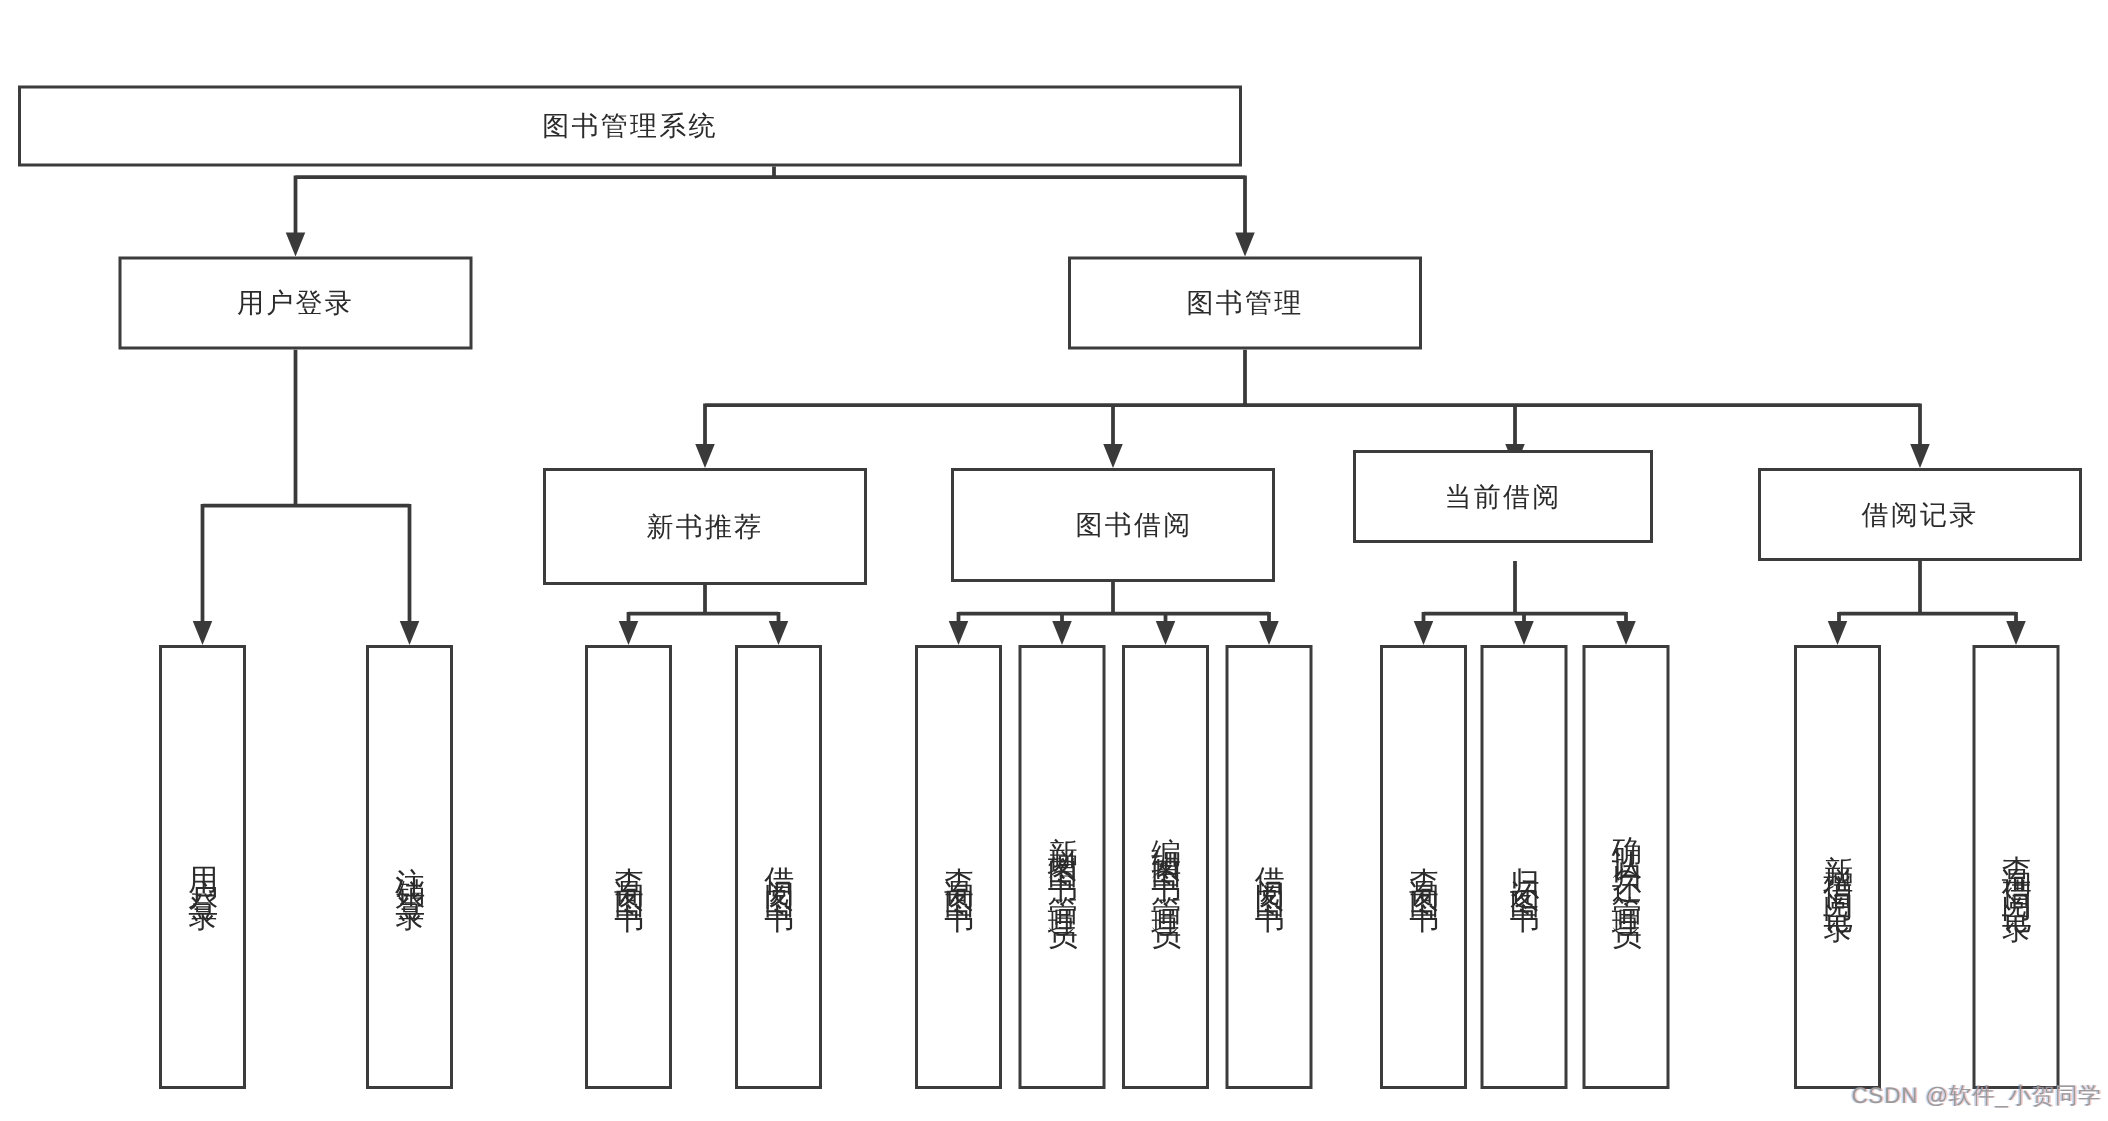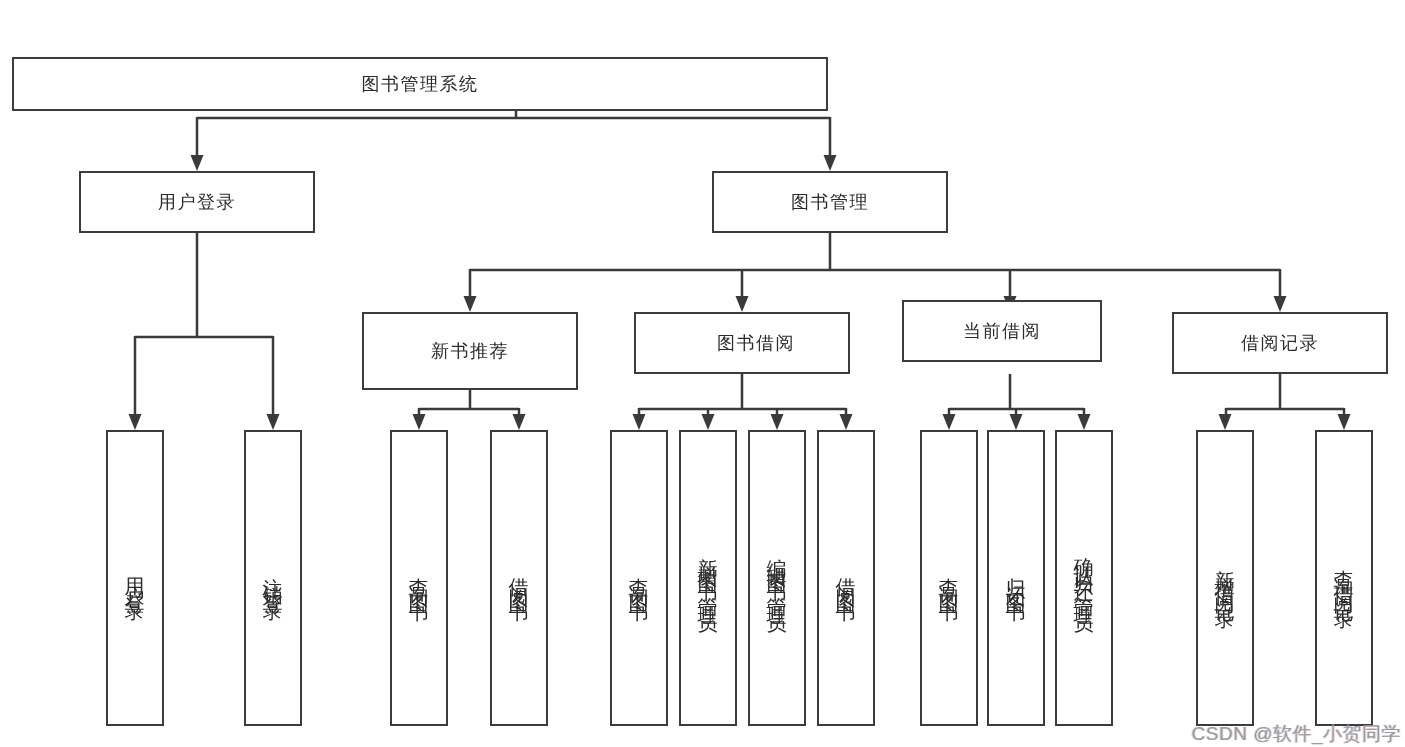--- a/index.html
+++ b/index.html
@@ -60,21 +60,21 @@
     text-orientation: mixed;
     font-size: 20px;
     letter-spacing: 8px;
     line-height: 1;
     text-align: center;
   }
   .watermark {
     position: absolute;
     right: 4px;
     top: 721px;
-    font-size: 19px;
+    font-size: 15px;
     letter-spacing: 0.5px;
     color: var(--watermark);
     white-space: nowrap;
     z-index: 5;
     text-shadow: 1px 0 0 rgba(222, 90, 90, 0.30), -1px 0 0 rgba(90, 140, 222, 0.30);
   }
 </style>
 </head>
 <body>
 
@@ -111,21 +111,21 @@
   <div class="box hbox" style="left:79px; top:171px; width:236px; height:62px;">
     <span>用户登录</span>
   </div>
   <div class="box hbox" style="left:712px; top:171px; width:236px; height:62px;text-align:center;">
     <span>图书管理</span>
   </div>
 
   <div class="box hbox" style="left:362px; top:312px; width:216px; height:78px;">
     <span>新书推荐</span>
   </div>
-  <div class="box hbox" style="left:634px; top:312px; width:216px; height:62px;padding-left:28px;">
+  <div class="box hbox" style="left:634px; top:312px; width:216px; height:76px;padding-left:28px;">
     <span>图书借阅</span>
   </div>
   <div class="box hbox" style="left:902px; top:300px; width:200px; height:62px;">
     <span>当前借阅</span>
   </div>
   <div class="box hbox" style="left:1172px; top:312px; width:216px; height:62px;">
     <span>借阅记录</span>
   </div>
 
   <div class="box vbox" style="left:106px; top:430px; width:58px; height:296px;">

